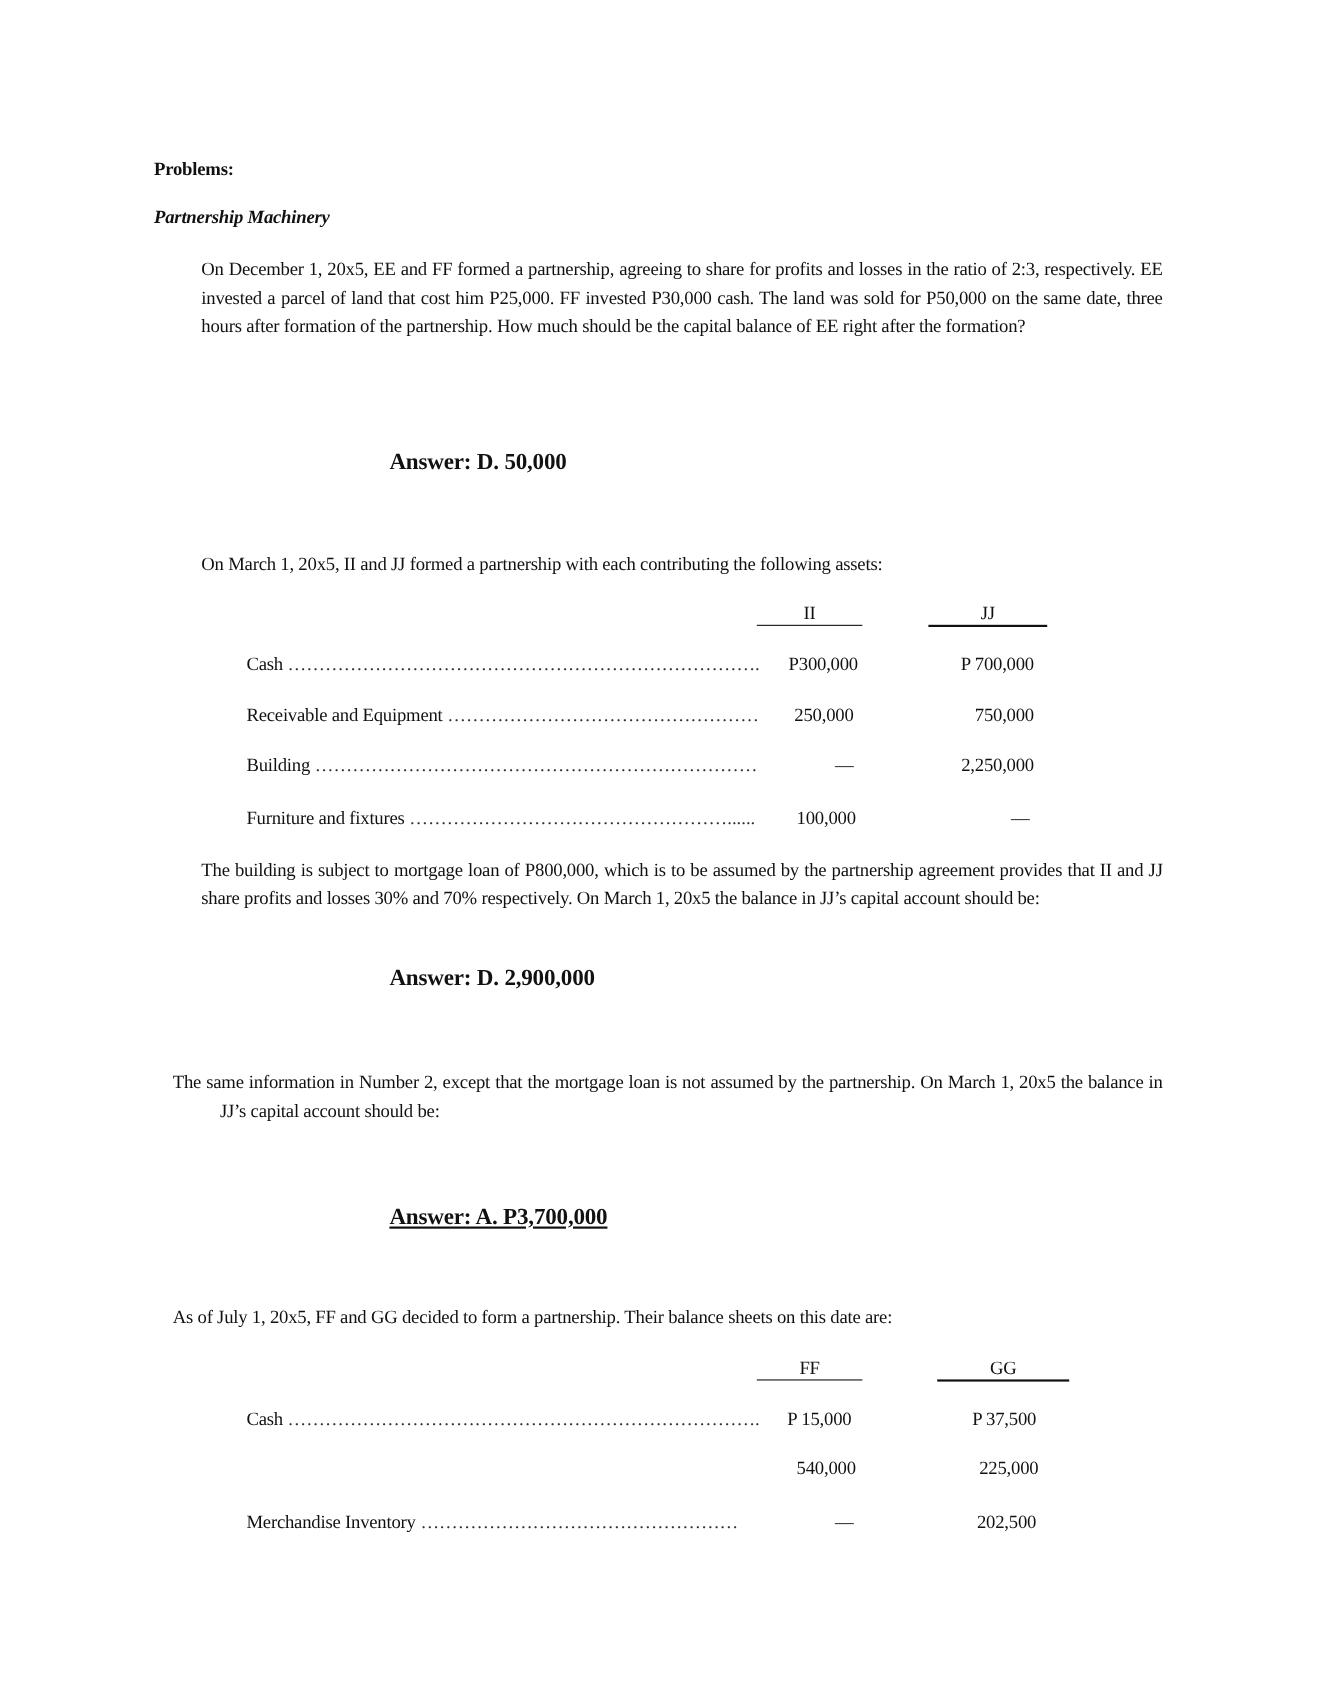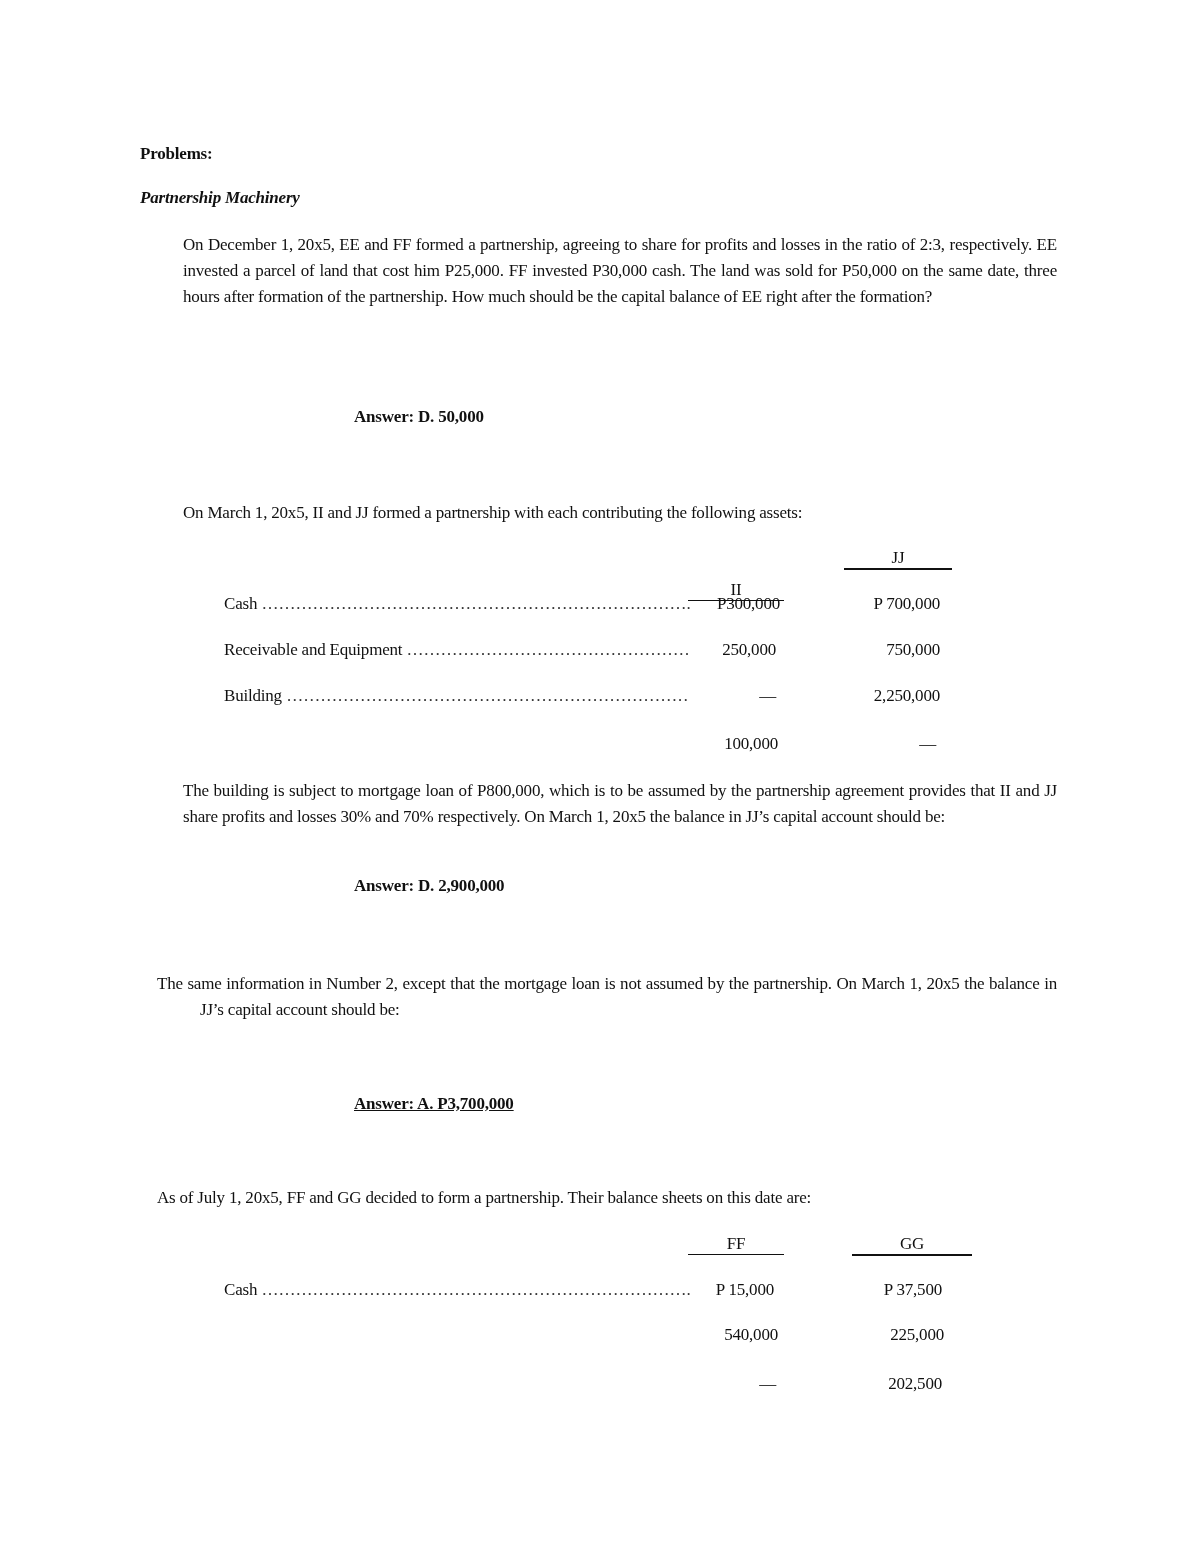--- a/index.html
+++ b/index.html
@@ -8,21 +8,21 @@
     font-family: "Liberation Serif", "DejaVu Serif", serif;
     color: #111111; font-size: 17px; letter-spacing: -0.2px;
   }
   .abs { position: absolute; }
   .bold { font-weight: bold; }
   .italic-bold { font-weight: bold; font-style: italic; }
   .para {
     position: absolute; line-height: 26px; text-align: justify;
     text-align-last: left;
   }
-  .answer { position: absolute; font-weight: bold; font-size: 17px; }
+  .answer { position: absolute; font-weight: bold; font-size: 21px; }
   .row { position: absolute; left: 0; width: 1200px; height: 22px; }
   .row .label {
     position: absolute; left: 224px; width: 466px; white-space: nowrap; overflow: hidden;
   }
   .row .label .dots { color: #333; letter-spacing: 0px; }
   .row .v1 { position: absolute; width: 120px; text-align: right; white-space: nowrap; }
   .row .v2 { position: absolute; width: 130px; text-align: right; white-space: nowrap; }
   .colhead { position: absolute; text-align: center; white-space: nowrap; }
   .colhead .ul { border-bottom: 1px solid #111; display: inline-block; }
   .hang {
@@ -36,21 +36,21 @@
 
   <div class="abs bold" style="left:140px; top:144px;">Problems:</div>
   <div class="abs italic-bold" style="left:140px; top:188px;">Partnership Machinery</div>
 
   <div class="para" style="left:183px; top:232px; width:874px;">On December 1, 20x5, EE and FF formed a partnership, agreeing to share for profits and losses in the ratio of 2:3, respectively. EE invested a parcel of land that cost him P25,000. FF invested P30,000 cash. The land was sold for P50,000 on the same date, three hours after formation of the partnership. How much should be the capital balance of EE right after the formation?</div>
   <div class="answer" style="left:354px; top:407px;">Answer: D. 50,000</div>
 
   <div class="abs" style="left:183px; top:503px; width:880px; white-space:nowrap;">On March 1, 20x5, II and JJ formed a partnership with each contributing the following assets:</div>
 
   <div>
-    <div class="colhead" style="left:688px; top:548px; width:96px;margin-top:32px;">
+    <div class="colhead" style="left:688px; top:548px; width:96px;">
       <span class="ul" style="width:96px;">II</span>
     </div>
     <div class="colhead" style="left:844px; top:548px; width:108px;">
       <span class="ul" style="width:108px; border-bottom-width:2px;">JJ</span>
     </div>
 
     <div class="row" style="top:594px;">
       <span class="label"><span>Cash</span><span class="dots"> …………………………………………………………………..</span></span>
       <span class="v1" style="left:660px;">P300,000</span>
       <span class="v2" style="left:810px;">P  700,000</span>
@@ -59,20 +59,21 @@
       <span class="label"><span>Receivable and Equipment</span><span class="dots"> ……………………………………………..</span></span>
       <span class="v1" style="left:656px;">250,000</span>
       <span class="v2" style="left:810px;">750,000</span>
     </div>
     <div class="row" style="top:686px;">
       <span class="label"><span>Building</span><span class="dots"> ……………………………………………………………………</span></span>
       <span class="v1" style="left:656px;">—</span>
       <span class="v2" style="left:810px;">2,250,000</span>
     </div>
     <div class="row" style="top:734px;">
+      <span class="label"><span>Furniture and fixtures</span><span class="dots"> ……………………………………………......</span></span>
       <span class="v1" style="left:658px;">100,000</span>
       <span class="v2" style="left:806px;">—</span>
     </div>
   </div>
 
   <div class="para" style="left:183px; top:778px; width:874px;">The building is subject to mortgage loan of P800,000, which is to be assumed by the partnership agreement provides that II and JJ share profits and losses 30% and 70% respectively. On March 1, 20x5 the balance in JJ’s capital account should be:</div>
   <div class="answer" style="left:354px; top:876px;">Answer: D. 2,900,000</div>
 
   <div class="hang" style="left:157px; top:971px; width:900px; text-indent:0; padding-left:0;">
     <div style="padding-left:43px; text-indent:-43px; text-align:justify; text-align-last:left;">The same information in Number 2, except that the mortgage loan is not assumed by the partnership. On March 1, 20x5 the balance in JJ’s capital account should be:</div>
@@ -92,18 +93,19 @@
     <div class="row" style="top:1280px;">
       <span class="label"><span>Cash</span><span class="dots"> …………………………………………………………………..</span></span>
       <span class="v1" style="left:654px;">P  15,000</span>
       <span class="v2" style="left:812px;">P  37,500</span>
     </div>
     <div class="row" style="top:1325px;">
       <span class="v1" style="left:658px;">540,000</span>
       <span class="v2" style="left:814px;">225,000</span>
     </div>
     <div class="row" style="top:1374px;">
+      <span class="label"><span>Merchandise Inventory</span><span class="dots"> ……………………………………………</span></span>
       <span class="v1" style="left:656px;">—</span>
       <span class="v2" style="left:812px;">202,500</span>
     </div>
   </div>
 
 </div>
 
 </body></html>

